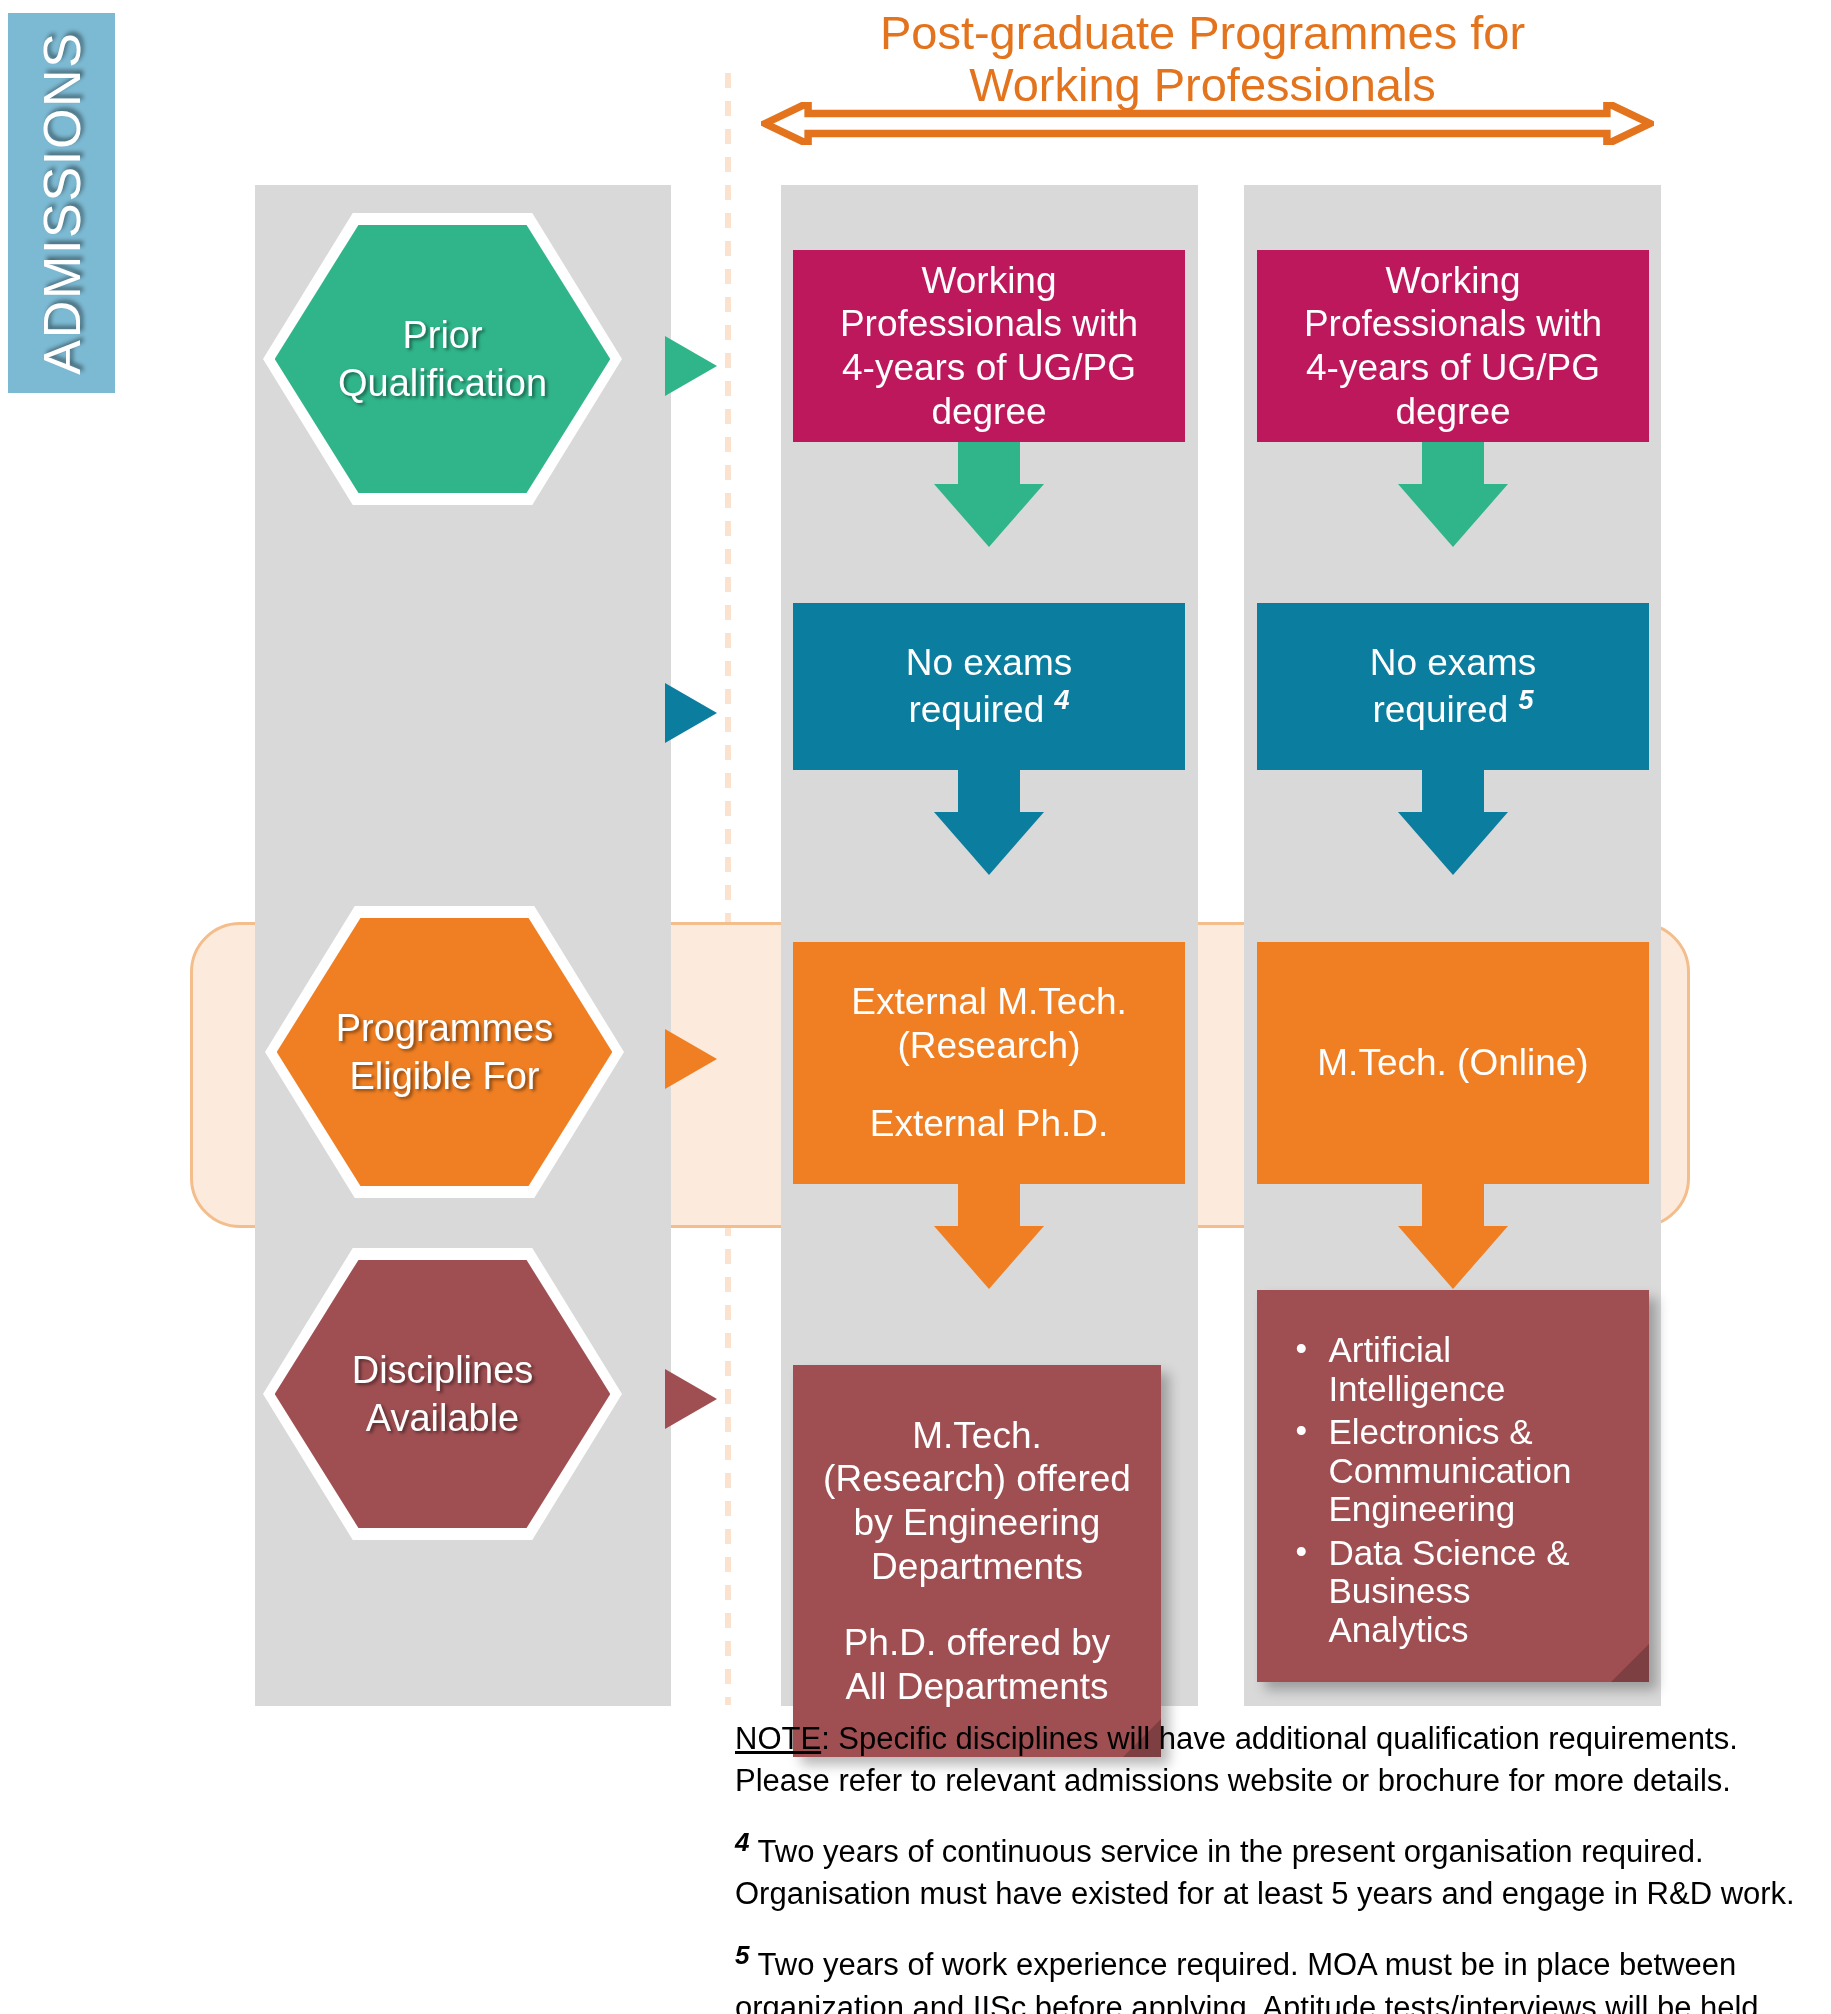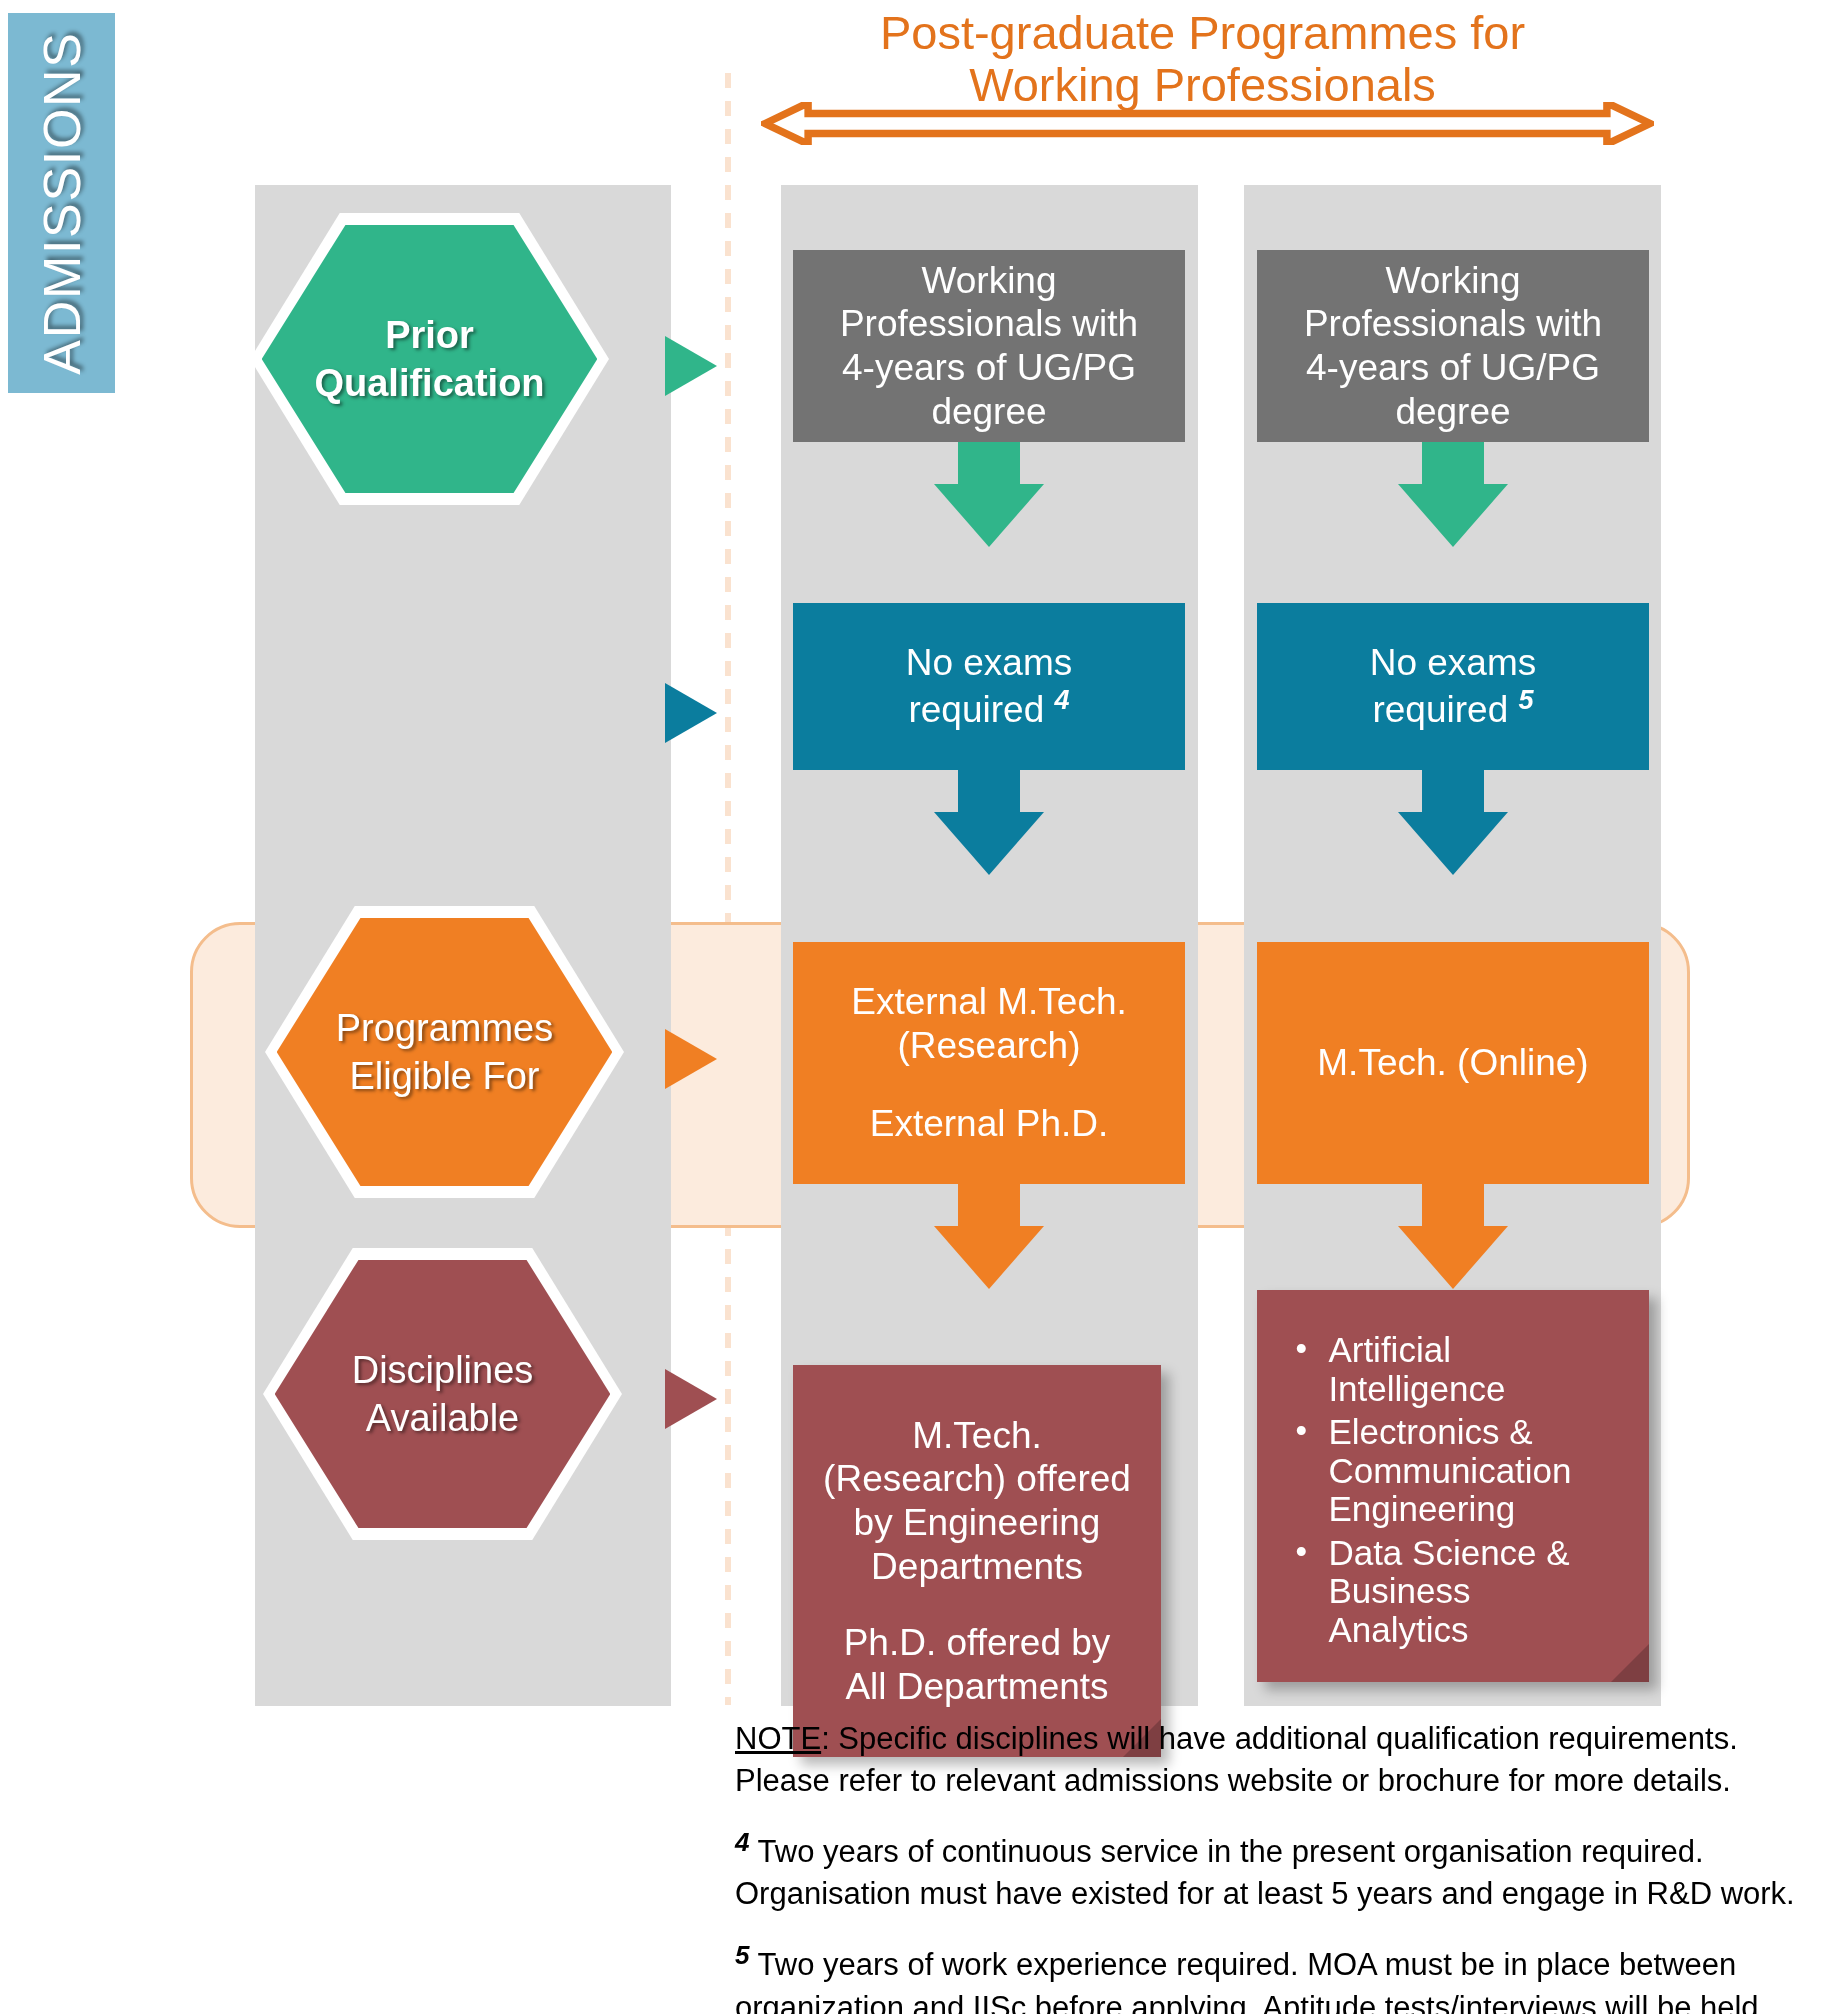--- a/index.html
+++ b/index.html
@@ -119,21 +119,21 @@
     transform: translateY(-50%);
     width: 100%;
     text-align: center;
     color: #ffffff;
     font-size: 38px;
     line-height: 1.25;
     text-shadow: 2.5px 2.5px 3.3px rgba(0,0,0,0.45);
     pointer-events: none;
   }
 
-  #hex-1 { left: 250px; top: 213px; font-weight: bold; }
+  #hex-1 { left: 263px; top: 213px; }
   #hex-2 { left: 263px; top: 559px; }
   #hex-3 { left: 265px; top: 906px; }
   #hex-4 { left: 263px; top: 1248px; }
 
   
   .tri-right {
     position: absolute;
     width: 0; height: 0;
     border-top: 30px solid transparent;
     border-bottom: 30px solid transparent;
@@ -157,21 +157,21 @@
     line-height: 1.18;
     padding: 8.3px 11.7px;
   }
   .flowbox .ln { display: block; }
   .flowbox .sup {
     font-size: 27px;
     font-style: italic;
     font-weight: bold;
     vertical-align: super;
   }
-  .green-box { background: #737373; }
+  .green-box { background: #be185d; }
   .blue-box  { background: #0b7d9e; }
   .orange-box{ background: #F07F23; }
   .brown-box {
     background: #9f4f52;
     box-shadow: 8.3px 8.3px 11.7px rgba(0,0,0,0.28);
   }
   .brown-box .fold {
     position: absolute;
     right: 0; bottom: 0;
     width: 0; height: 0;

